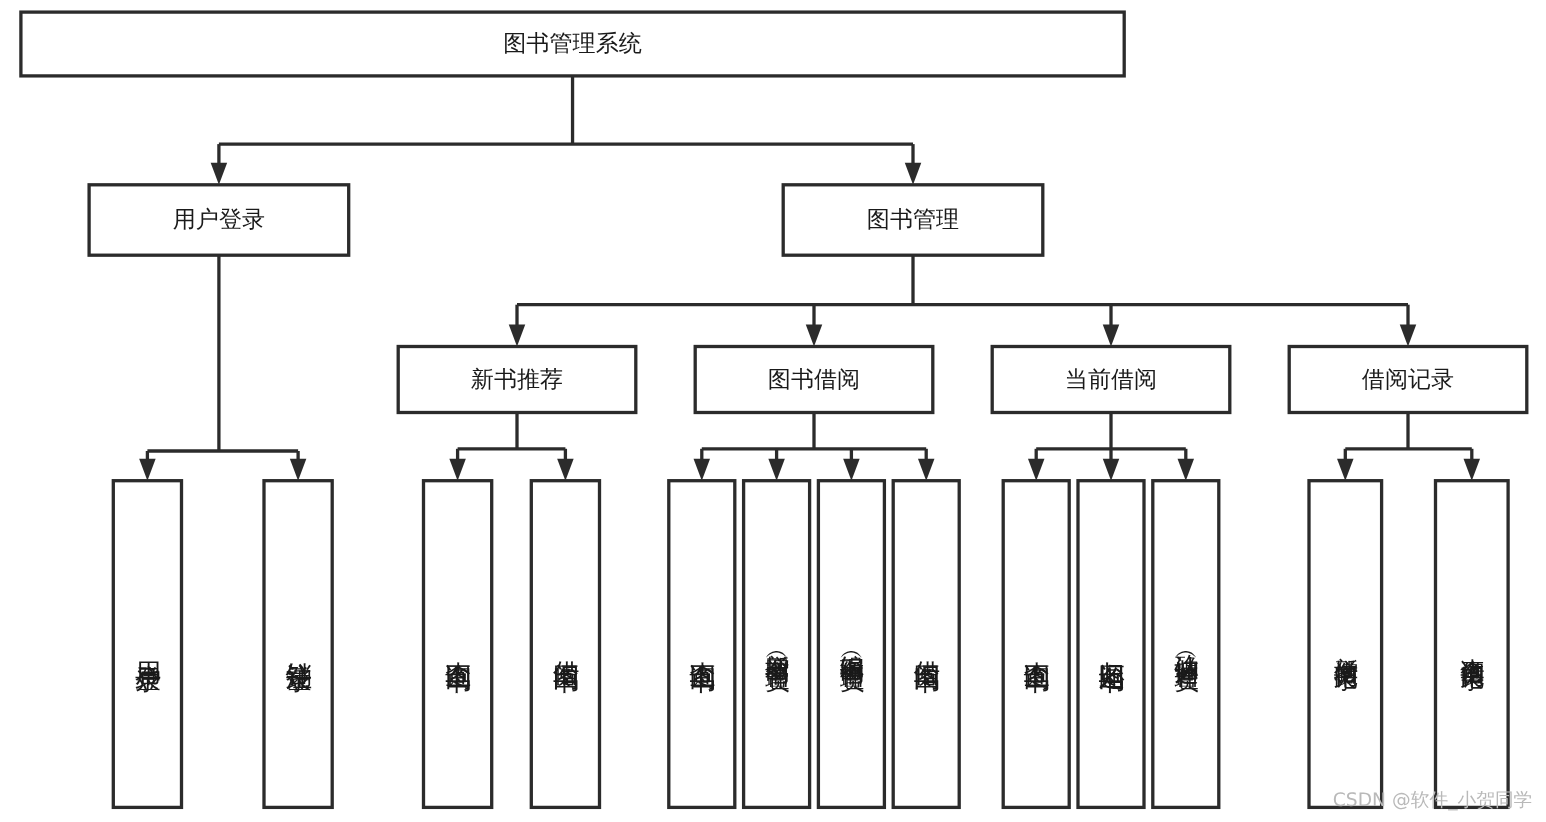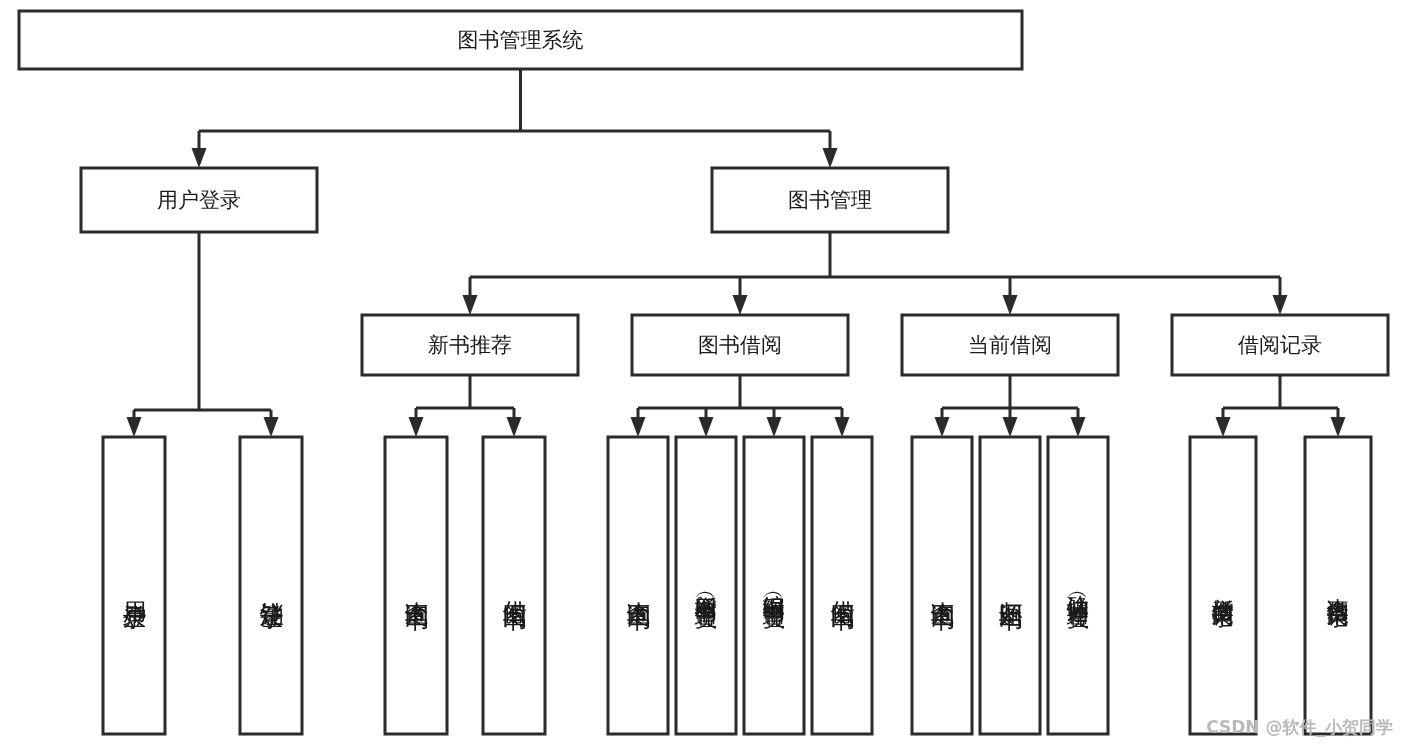--- a/index.html
+++ b/index.html
@@ -13,21 +13,21 @@
   .node-label{font-family:"DejaVu Sans","Liberation Sans",sans-serif;
       font-size:21px;fill:#1a1a1a;text-anchor:middle;dominant-baseline:middle;}
   .leaf-label-wrap{position:absolute;display:flex;align-items:center;
       justify-content:center;pointer-events:none;}
   .leaf-label{writing-mode:vertical-rl;text-orientation:upright;
       font-family:"DejaVu Sans","Liberation Sans",sans-serif;
       font-size:24px;color:#1a1a1a;line-height:1.06;letter-spacing:2px;
       white-space:nowrap;}
   .watermark{position:absolute;right:12px;bottom:8px;
       font-family:"DejaVu Sans","Liberation Sans",sans-serif;
-      font-size:17px;color:#b9b9b9;white-space:nowrap;font-weight:bold;}
+      font-size:17px;color:#b9b9b9;white-space:nowrap;}
 </style>
 </head>
 <body>
 
 <div id="stage">
 
   <svg id="diagram" viewBox="0 0 1405 747">
     <g id="edges-layer">
         <path d="M 520.5 69 L 520.5 131" class="edge"></path>
         <path d="M 199 131 L 830 131" class="edge"></path>

